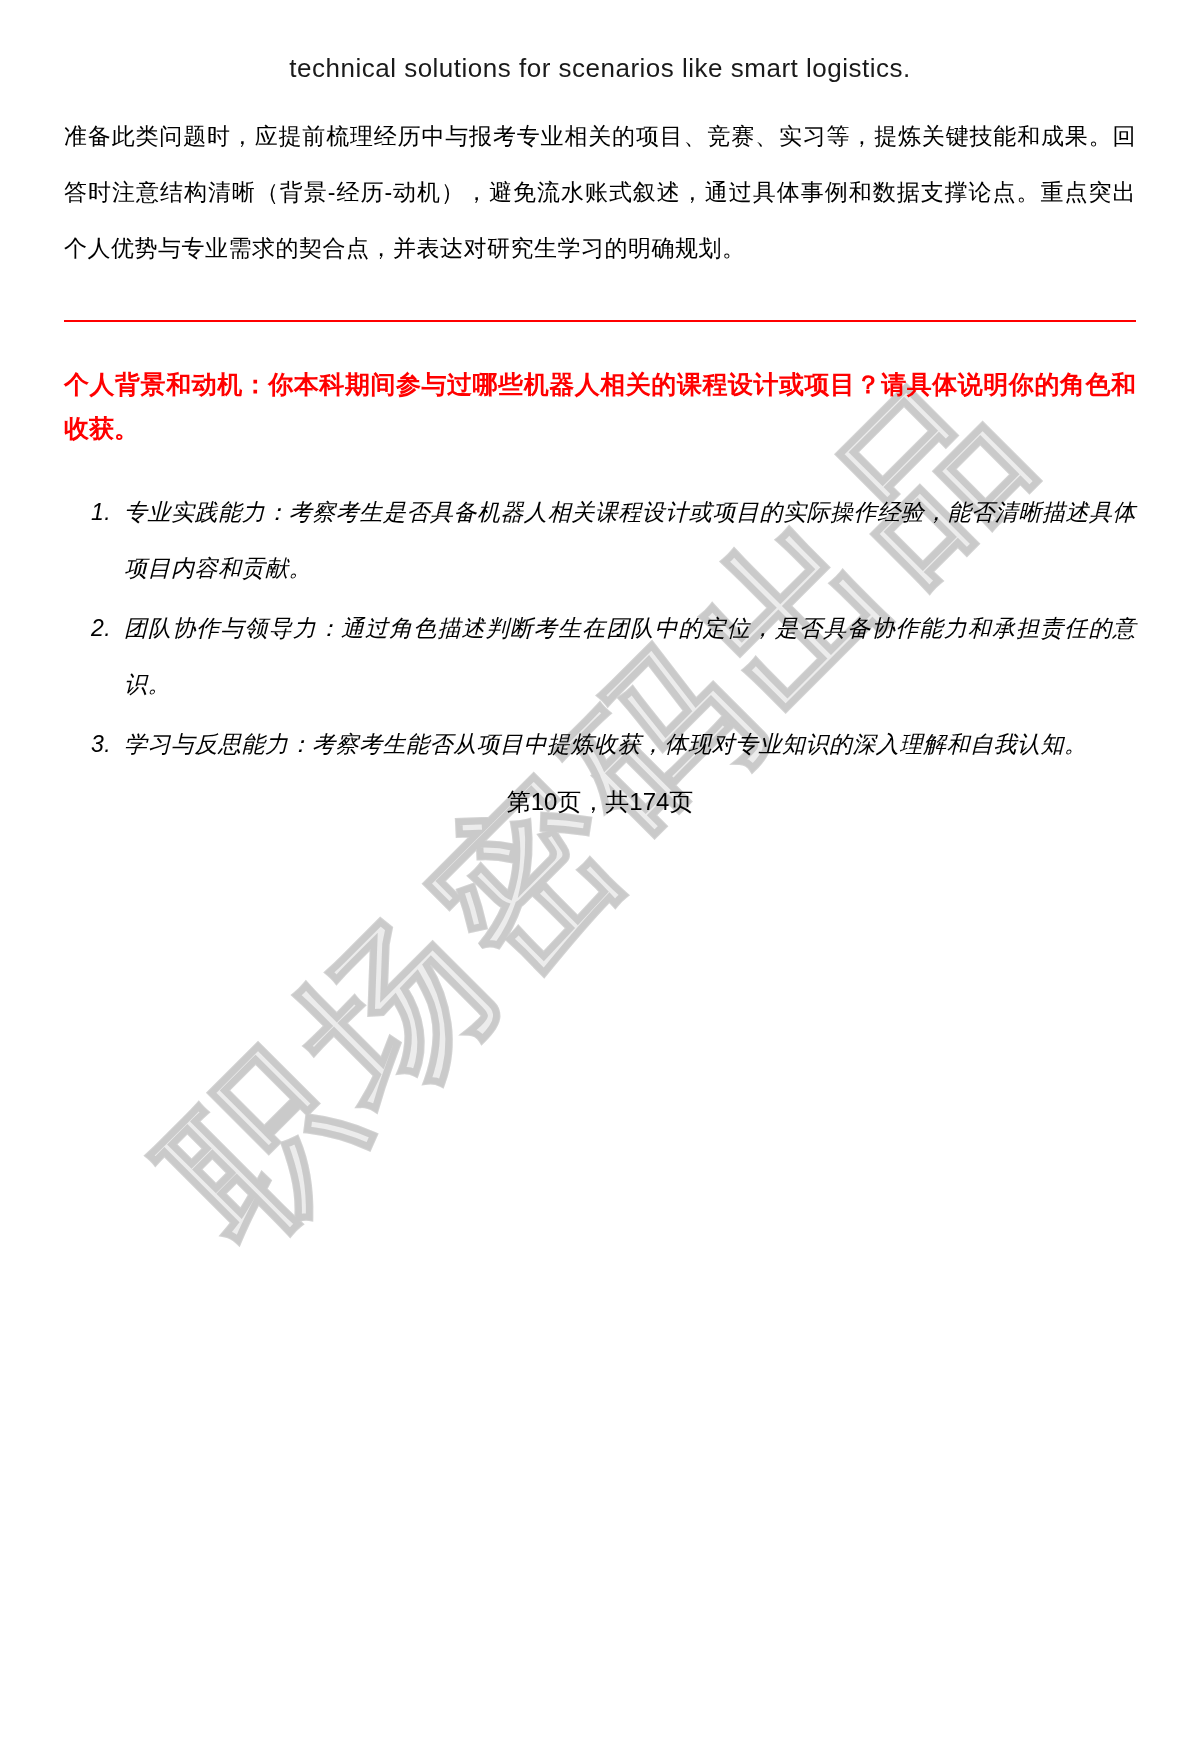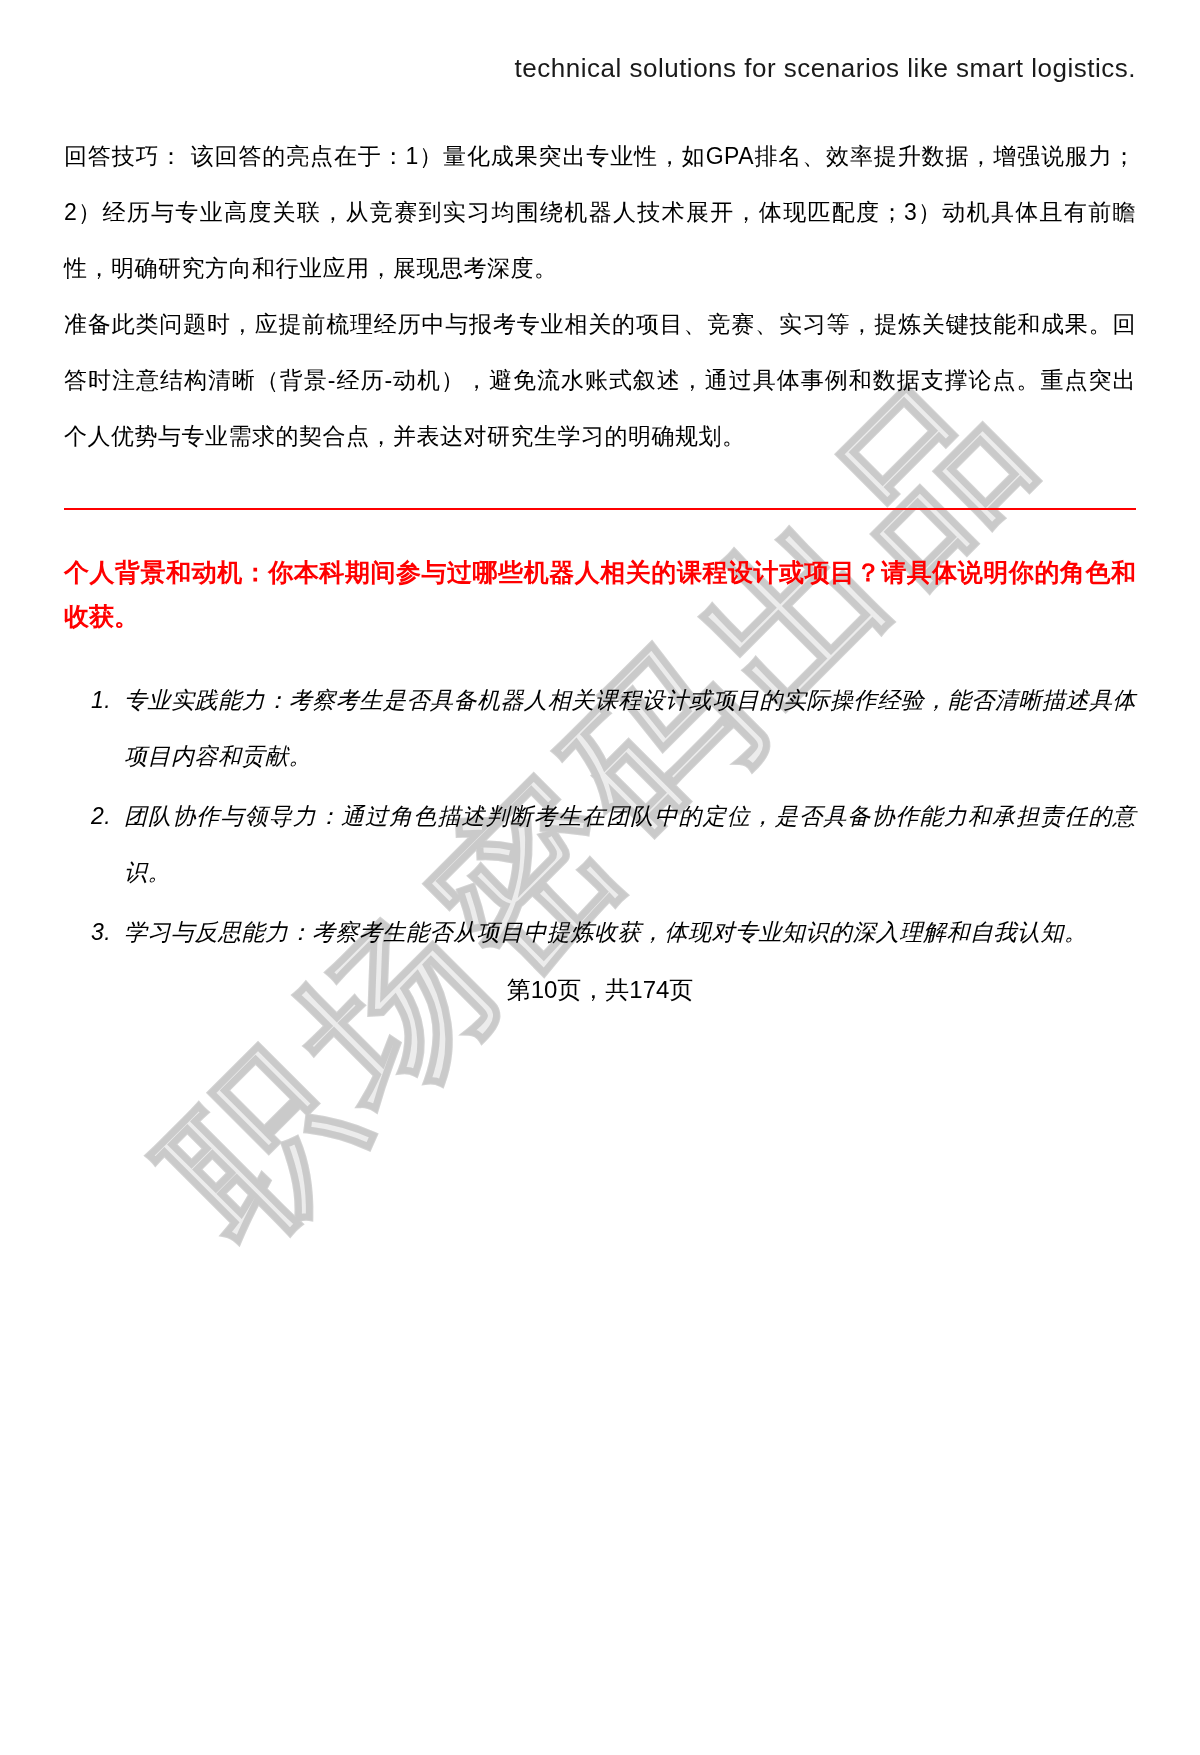--- a/index.html
+++ b/index.html
@@ -39,22 +39,22 @@
   .para {
     font-size: 23px;
     line-height: 56px;
     text-align: justify;
     letter-spacing: 0.5px;
   }
   .para-en {
     font-size: 26px;
     line-height: 36px;
     color: #1a1a1a;
-    margin-bottom: 42px;
-    text-align: right;
+    margin-bottom: 22px;
+    text-align: center;
   }
   .para + .para { margin-top: 0; }
   .red-divider {
     border: none;
     height: 2px;
     background: #ff0000;
     margin: 44px 0 0 0;
   }
   .question-heading {
     margin-top: 40px;
@@ -100,21 +100,20 @@
 <body>
 
 <div class="page">
 
   <div class="watermark">职场密码出品</div>
 
   <div class="content">
 
     <p class="para para-en">technical solutions for scenarios like smart logistics.</p>
 
-    <p class="para">回答技巧： 该回答的亮点在于：1）量化成果突出专业性，如GPA排名、效率提升数据，增强说服力；2）经历与专业高度关联，从竞赛到实习均围绕机器人技术展开，体现匹配度；3）动机具体且有前瞻性，明确研究方向和行业应用，展现思考深度。</p>
 
     <p class="para">准备此类问题时，应提前梳理经历中与报考专业相关的项目、竞赛、实习等，提炼关键技能和成果。回答时注意结构清晰（背景-经历-动机），避免流水账式叙述，通过具体事例和数据支撑论点。重点突出个人优势与专业需求的契合点，并表达对研究生学习的明确规划。</p>
 
     <hr class="red-divider">
 
     <h2 class="question-heading">个人背景和动机：你本科期间参与过哪些机器人相关的课程设计或项目？请具体说明你的角色和收获。</h2>
 
 
     <ol class="points">
       <li>专业实践能力：考察考生是否具备机器人相关课程设计或项目的实际操作经验，能否清晰描述具体项目内容和贡献。</li>

